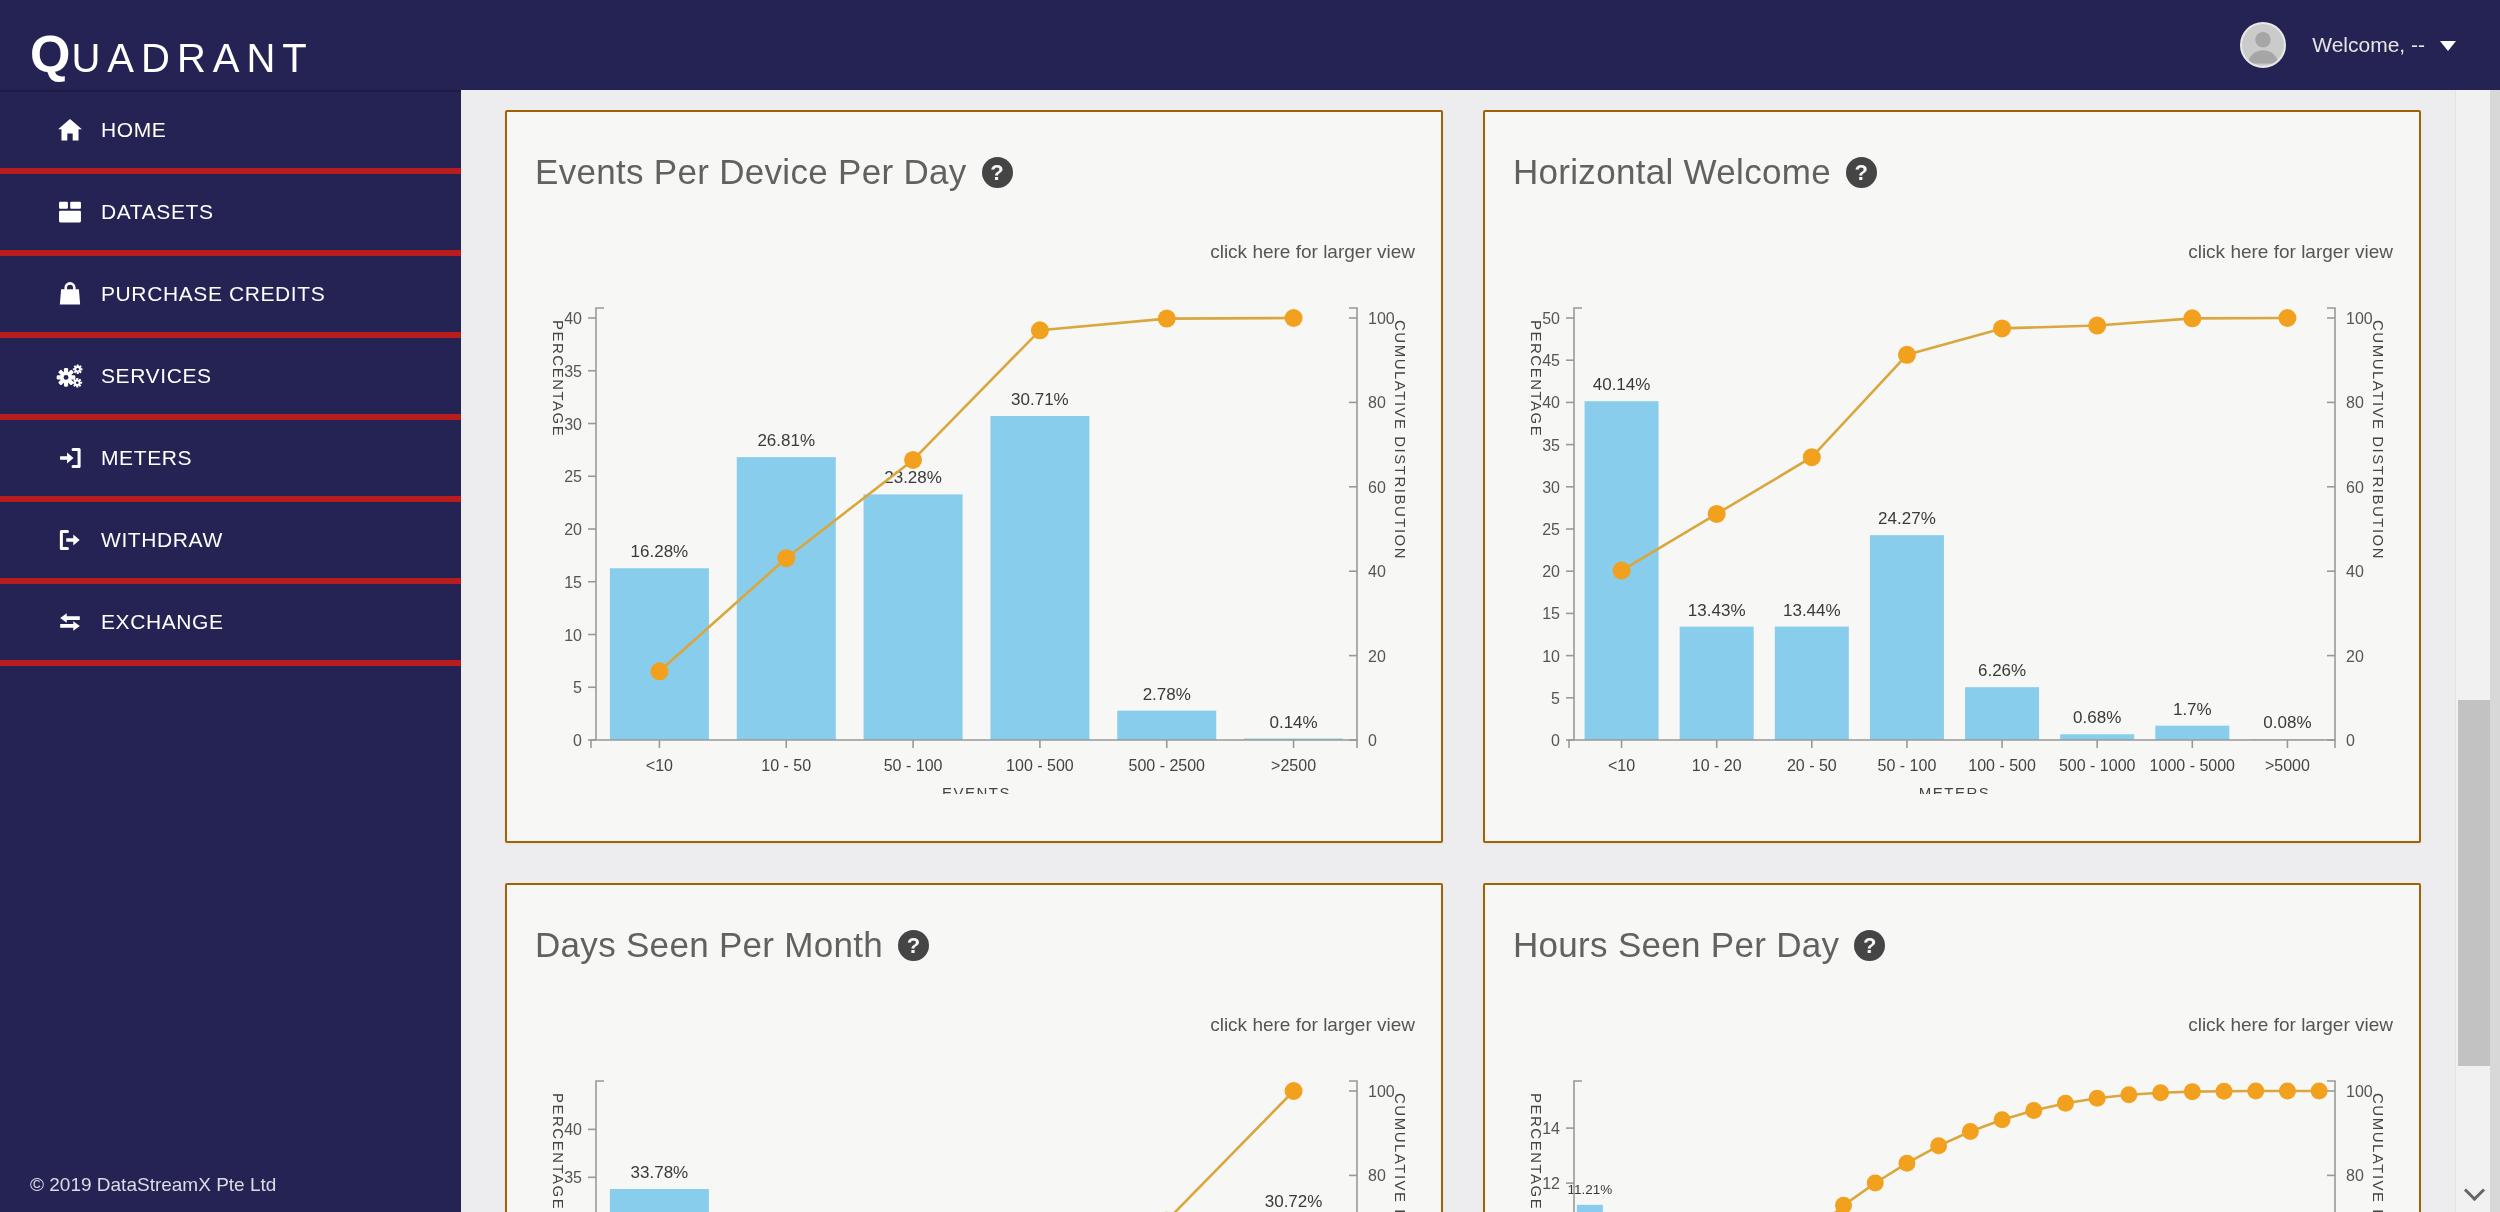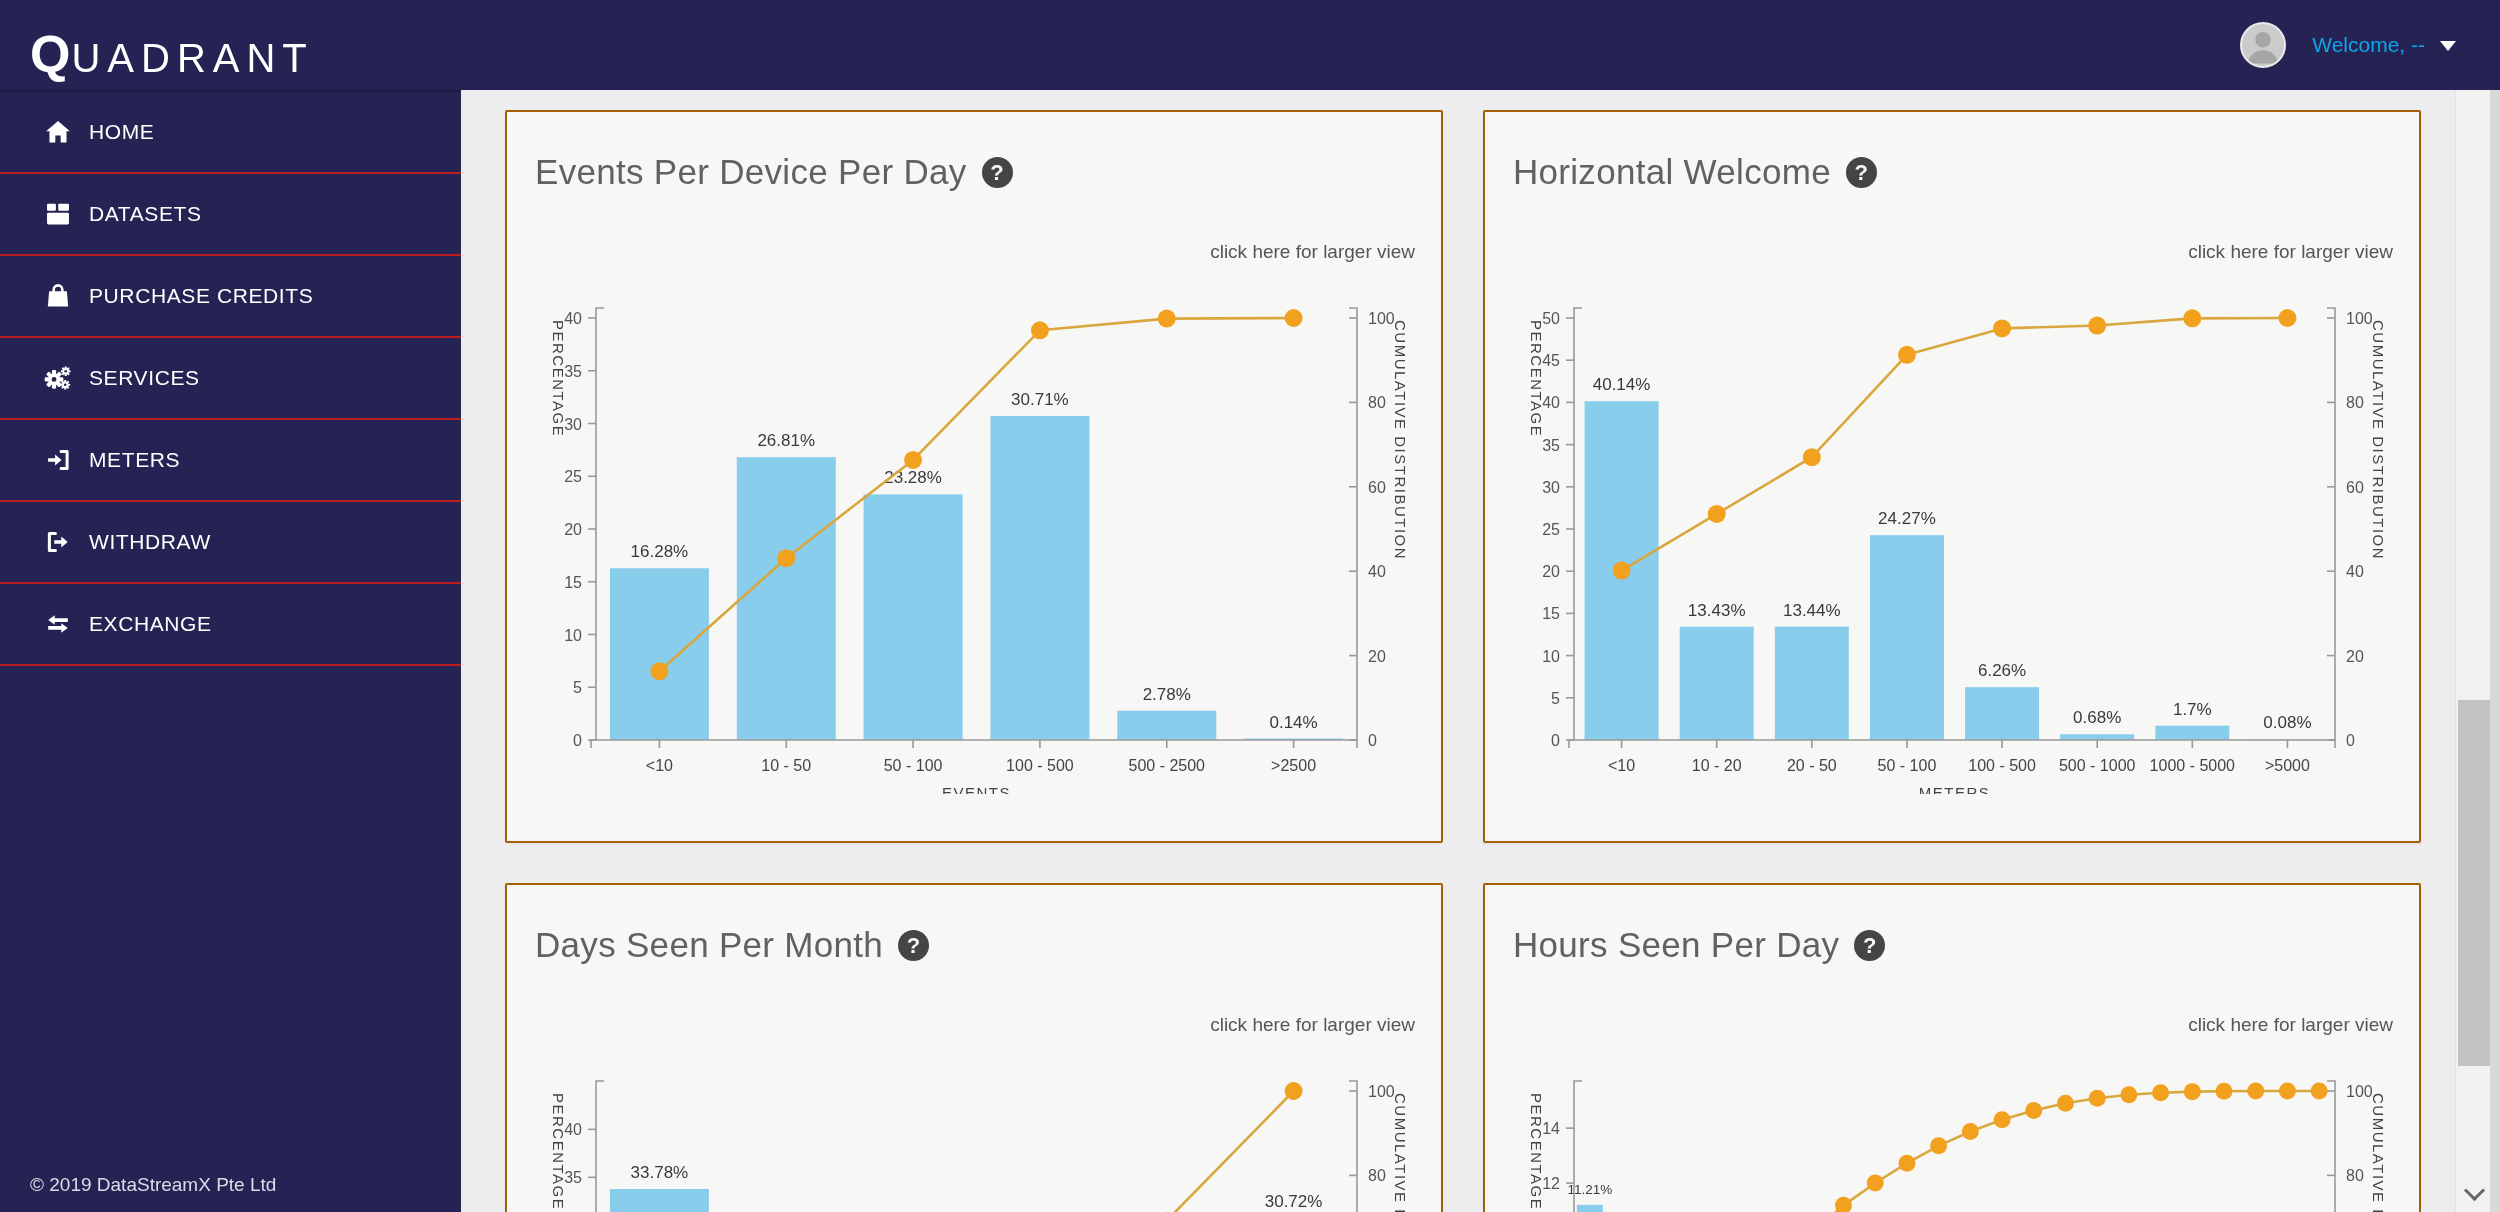--- a/index.html
+++ b/index.html
@@ -3,30 +3,30 @@
 <meta charset="utf-8">
 <style>
   *{margin:0;padding:0;box-sizing:border-box}
   html,body{width:2500px;height:1212px;overflow:hidden}
   body{font-family:"Liberation Sans","DejaVu Sans",sans-serif;background:#EDEDEF;position:relative}
 
   
   .topbar{position:absolute;left:0;top:0;width:2500px;height:90px;background:#252353}
   .user{position:absolute;top:22px;right:44px;display:flex;align-items:center;cursor:pointer}
   .avatar{width:46px;height:46px;border-radius:50%;background:#cbcbcb;border:2px solid #e9e9e9;overflow:hidden;flex:none}
-  .user .wtxt{color:#0ea5e9;font-size:21px;margin-left:26px;white-space:nowrap}
+  .user .wtxt{color:#e5e5e5;font-size:21px;margin-left:26px;white-space:nowrap}
   .caret{width:0;height:0;border:8px solid transparent;border-top:10px solid #fff;margin-left:15px;margin-top:9px}
 
   
   .sidebar{position:absolute;left:0;top:0;width:461px;height:1212px;background:#252353;z-index:5}
   .logo{height:90px;display:flex;align-items:baseline;padding:24px 0 0 30px;color:#fff;cursor:pointer}
   .logo .q{font-size:52px;font-weight:700;letter-spacing:1px}
   .logo .rest{font-size:40px;font-weight:400;letter-spacing:7px}
   .nav{border-top:2px solid #1d1b42}
-  .nav-item{height:82px;display:flex;align-items:center;padding-left:44px;border-bottom:2px solid #b91c1c;cursor:pointer}
+  .nav-item{height:82px;display:flex;align-items:center;padding-left:56px;border-bottom:6px solid #b91c1c;cursor:pointer}
   .nav-item svg{width:28px;height:28px;flex:none}
   .nav-item .lbl{color:#fff;font-size:21px;margin-left:17px;letter-spacing:.6px}
   .copyright{position:absolute;left:30px;bottom:16px;color:#dcdce6;font-size:19px}
 
   
   .content{position:absolute;left:461px;top:90px;width:1994px;height:1122px;overflow:hidden;background:#EDEDEF}
   .card{position:absolute;width:938px;height:733px;background:#F7F7F6;border:2px solid #a16207;border-radius:2px;box-shadow:0 1px 3px rgba(0,0,0,.05)}
   #card1{left:44px;top:20px}
   #card2{left:1022px;top:20px}
   #card3{left:44px;top:793px}

